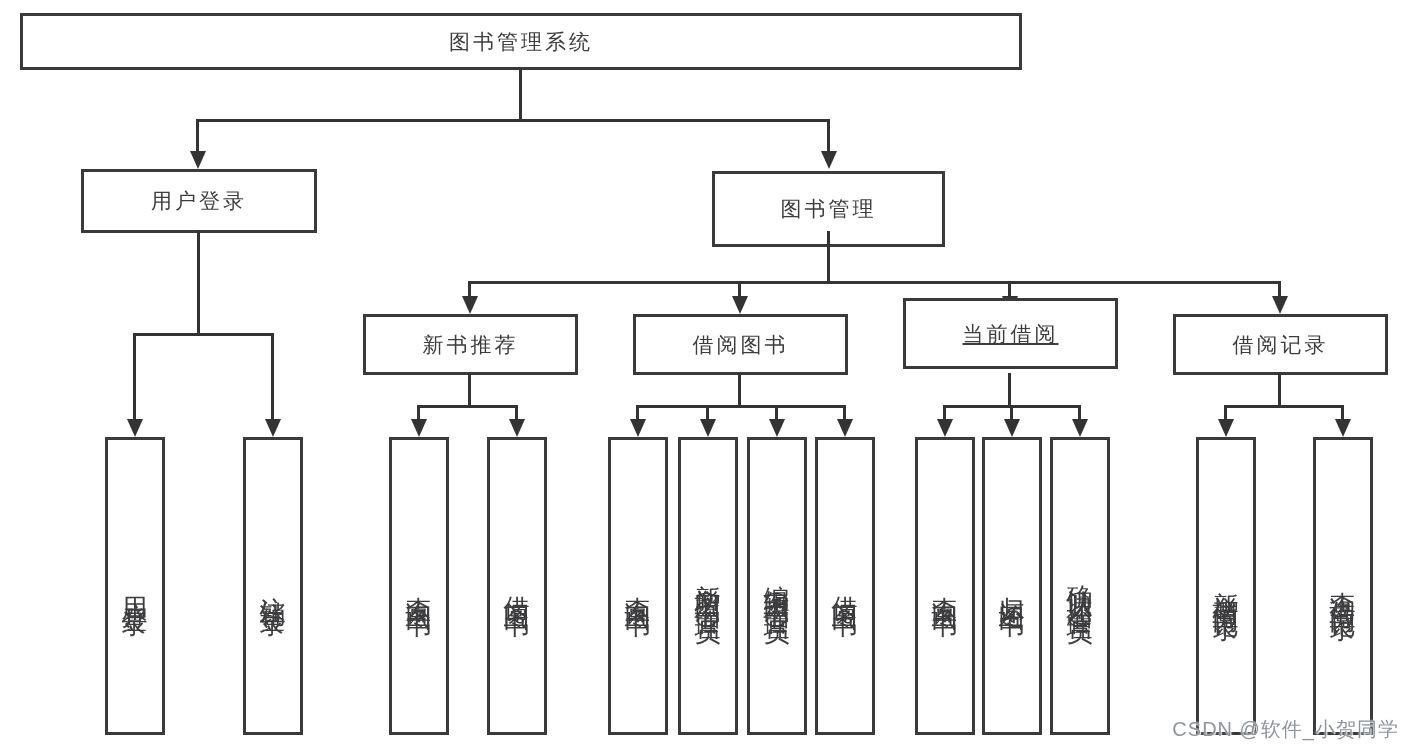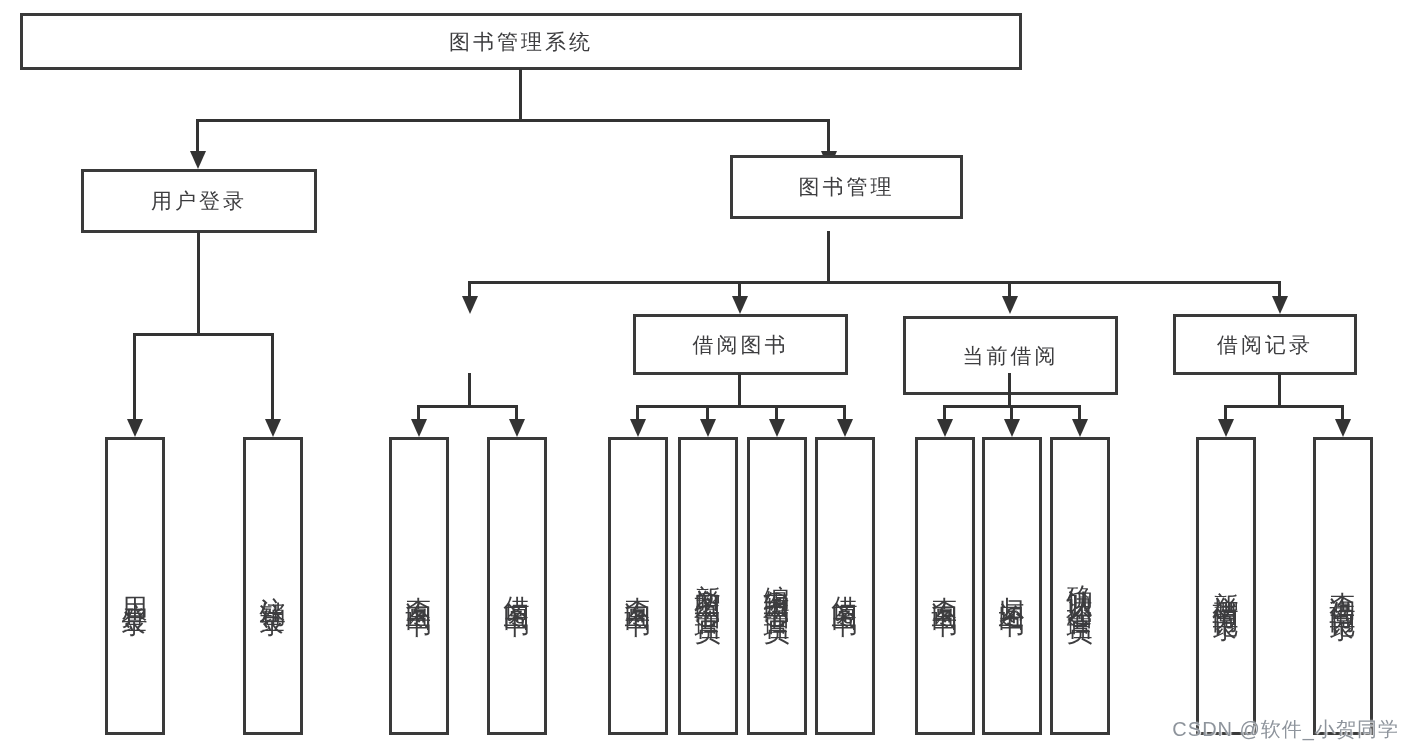--- a/index.html
+++ b/index.html
@@ -79,43 +79,44 @@
   <div class="box" style="left:20px; top:13px; width:1002px; height:57px;">图书管理系统</div>
 
   <div class="vl" style="left:519px; top:69px; height:53px;"></div>
   <div class="hl" style="left:196px; top:119px; width:634px;"></div>
   <div class="vl" style="left:196px; top:120px; height:33px;"></div>
   <div class="vl" style="left:827px; top:120px; height:33px;"></div>
   <div class="ar" style="left:190px; top:151px;"></div>
   <div class="ar" style="left:821px; top:151px;"></div>
 
   <div class="box" style="left:81px; top:169px; width:236px; height:64px;">用户登录</div>
-  <div class="box" style="left:712px; top:155px; width:233px; height:64px;margin-left:18px;">图书管理</div>
+  <div class="box" style="left:712px; top:171px; width:233px; height:76px;">图书管理</div>
 
   <div class="vl" style="left:197px; top:231px; height:105px;"></div>
   <div class="hl" style="left:133px; top:333px; width:141px;"></div>
   <div class="vl" style="left:133px; top:334px; height:87px;"></div>
   <div class="vl" style="left:271px; top:334px; height:87px;"></div>
   <div class="ar" style="left:127px; top:419px;"></div>
   <div class="ar" style="left:265px; top:419px;"></div>
 
   <div class="vl" style="left:827px; top:231px; height:53px;"></div>
   <div class="hl" style="left:468px; top:281px; width:813px;"></div>
   <div class="vl" style="left:468px; top:282px; height:17px;"></div>
   <div class="vl" style="left:738px; top:282px; height:17px;"></div>
   <div class="vl" style="left:1008px; top:282px; height:17px;"></div>
   <div class="vl" style="left:1278px; top:282px; height:17px;"></div>
   <div class="ar" style="left:462px; top:296px;"></div>
   <div class="ar" style="left:732px; top:296px;"></div>
   <div class="ar" style="left:1002px; top:296px;"></div>
   <div class="ar" style="left:1272px; top:296px;"></div>
 
+  <div class="box" style="left:363px; top:314px; width:215px; height:61px;">新书推荐</div>
   <div class="box" style="left:633px; top:314px; width:215px; height:61px;">借阅图书</div>
-  <div class="box" style="left:903px; top:316px; width:215px; height:79px;">当前借阅</div>
-  <div class="box" style="left:1173px; top:314px; width:184px; height:61px;">借阅记录</div>
+  <div class="box" style="left:903px; top:298px; width:215px; height:71px;text-decoration:underline;">当前借阅</div>
+  <div class="box" style="left:1173px; top:314px; width:215px; height:61px;">借阅记录</div>
 
   <div class="vl" style="left:468px; top:373px; height:35px;"></div>
   <div class="vl" style="left:738px; top:373px; height:35px;"></div>
   <div class="vl" style="left:1008px; top:373px; height:35px;"></div>
   <div class="vl" style="left:1278px; top:373px; height:35px;"></div>
 
   <div class="hl" style="left:417px; top:405px; width:101px;"></div>
   <div class="hl" style="left:636px; top:405px; width:210px;"></div>
   <div class="hl" style="left:943px; top:405px; width:138px;"></div>
   <div class="hl" style="left:1224px; top:405px; width:120px;"></div>

